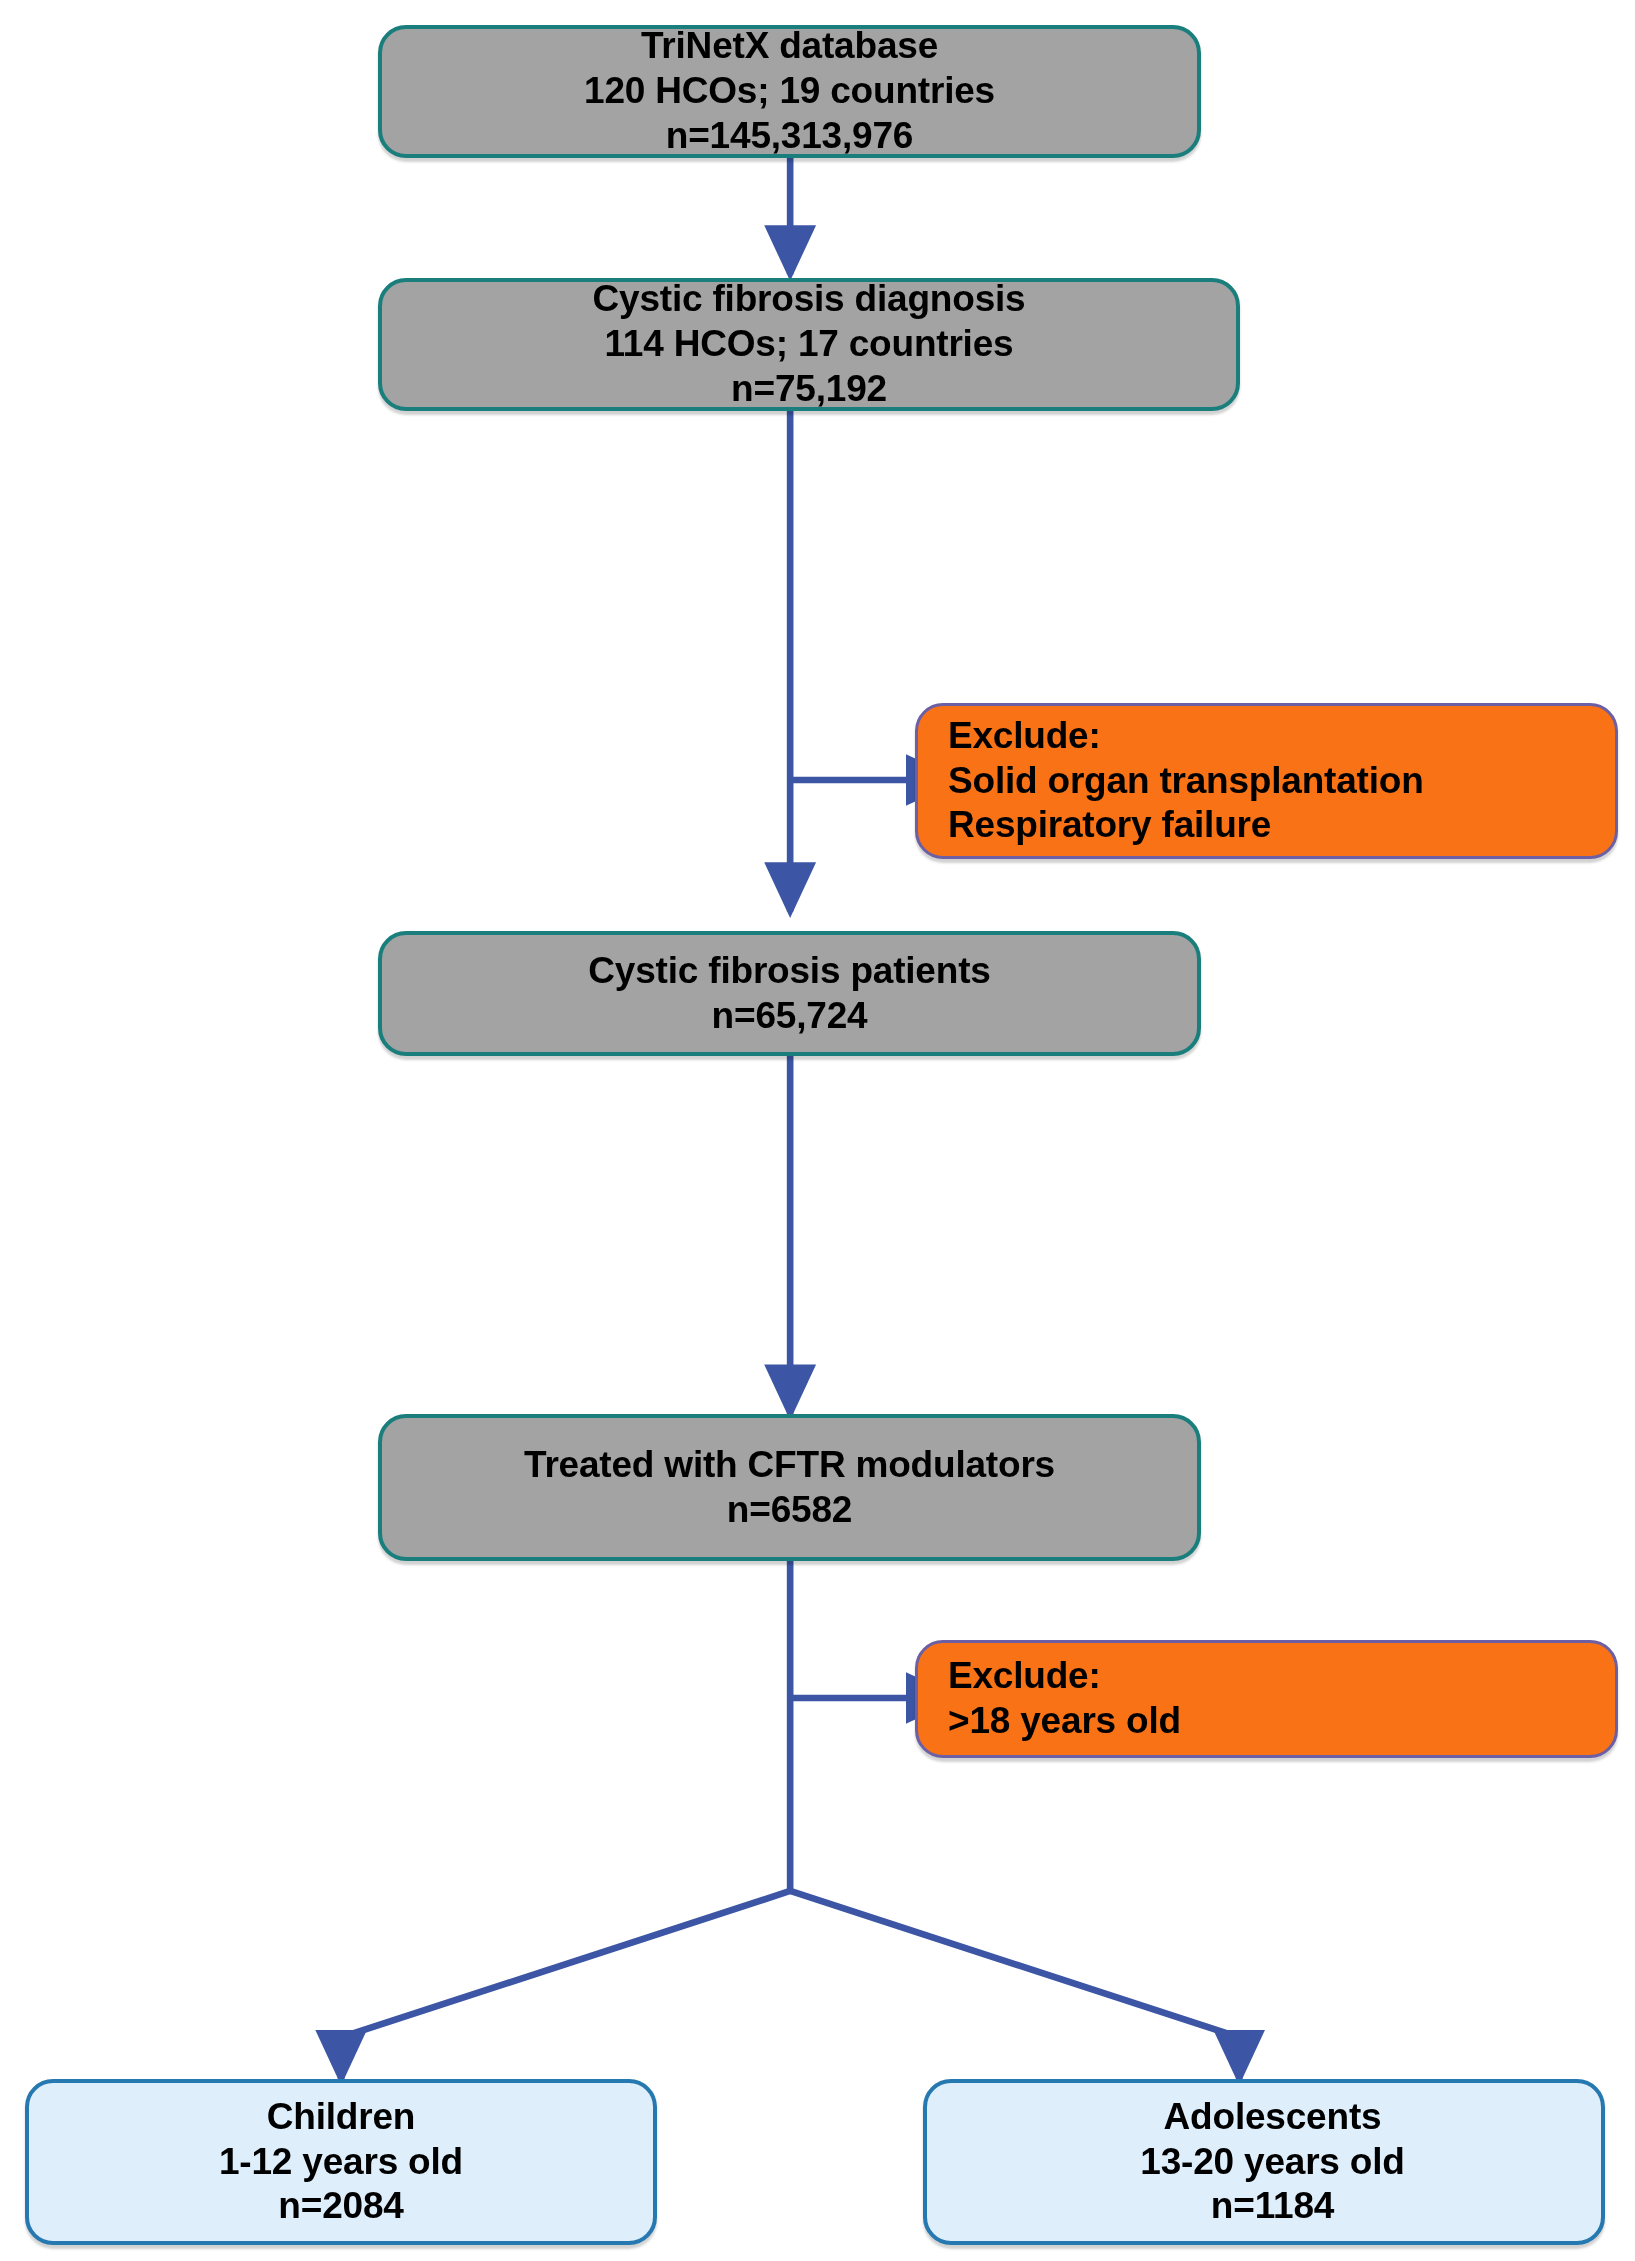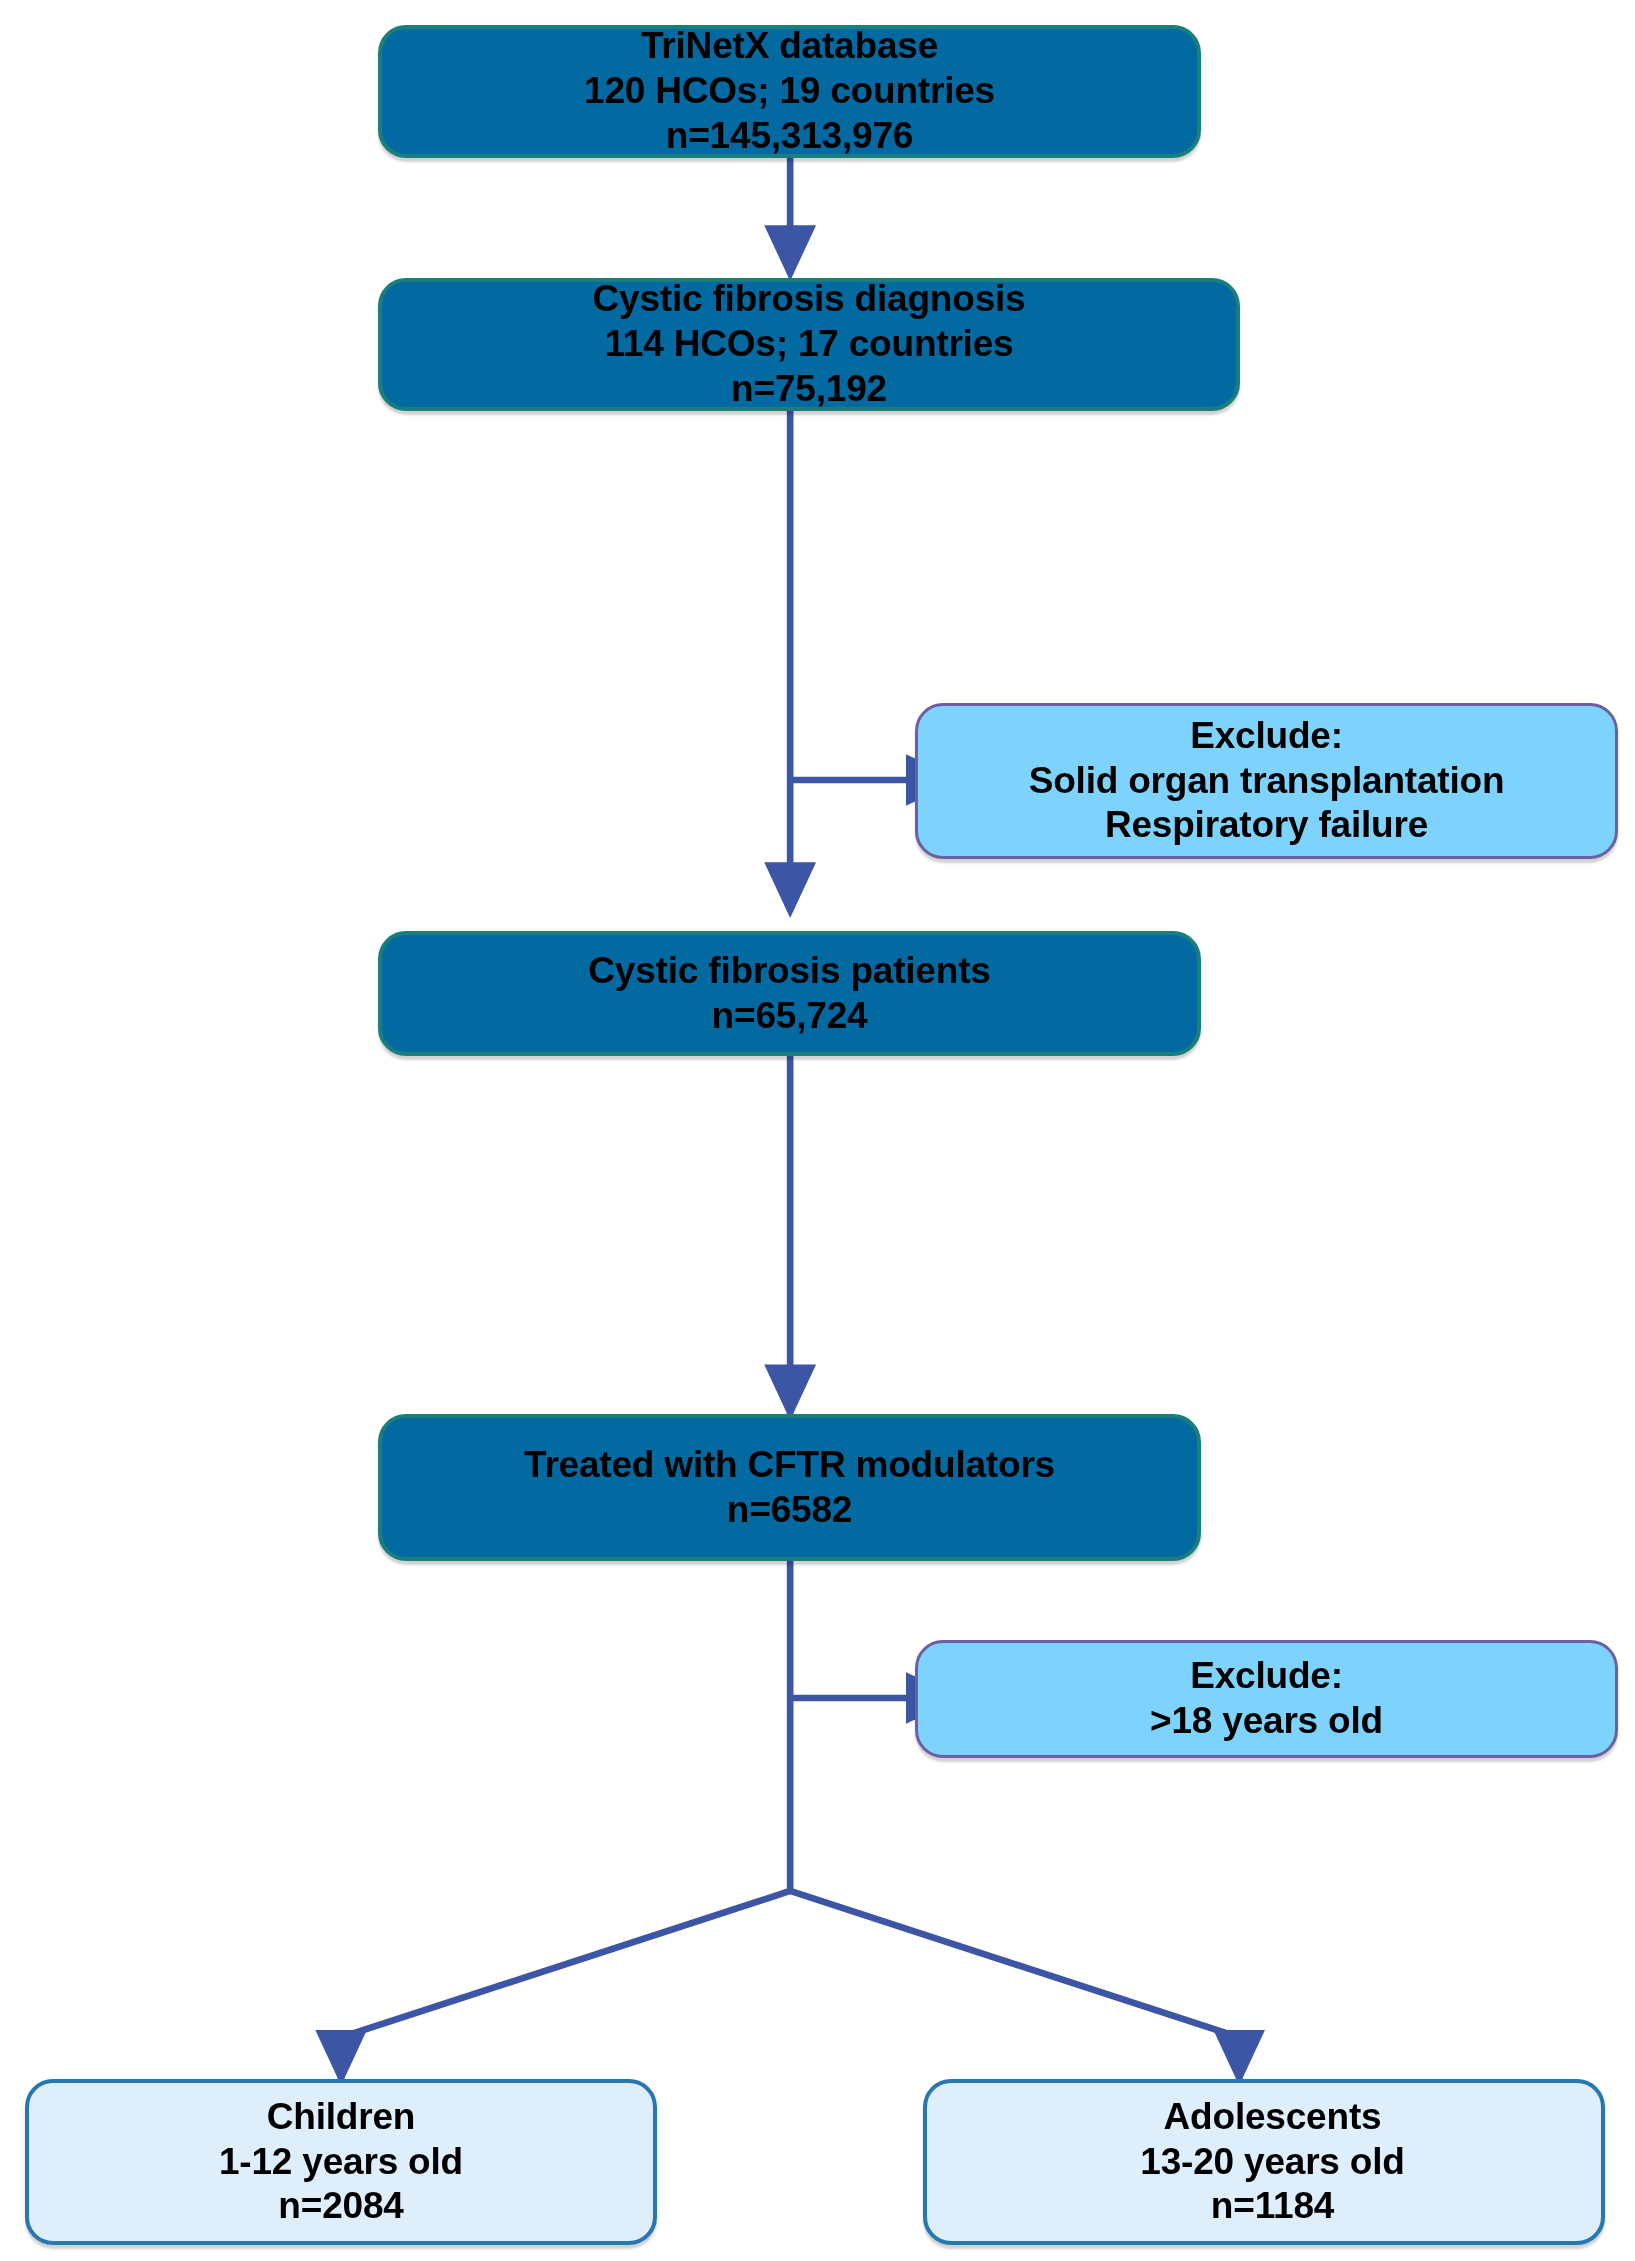--- a/index.html
+++ b/index.html
@@ -42,32 +42,33 @@
     font-weight: bold;
     letter-spacing: -0.2px;
     -webkit-font-smoothing: antialiased;
   }
   .node .ln {
     display: block;
     white-space: nowrap;
   }
   
   .node.teal {
-    background: #0369a1;
+    background: #a3a3a3;
     border: 4.2px solid #1a7f7c;
     font-size: 37px;
     box-shadow: 0 3.3px 2.5px rgba(0,0,0,0.18);
   }
   
   .node.purple {
-    background: #7dd3fc;
+    background: #f97316;
     border: 3.3px solid #6d5fa4;
     font-size: 37px;
     text-align: left;
-    align-items: center;
+    align-items: flex-start;
+    padding-left: 30px;
     box-shadow: 0 3.3px 2.5px rgba(0,0,0,0.18);
   }
   
   .node.blue {
     background: #deeefb;
     border: 4.2px solid #2678b0;
     font-size: 37px;
     box-shadow: 0 3.3px 2.5px rgba(0,0,0,0.18);
     justify-content: center;
   }

